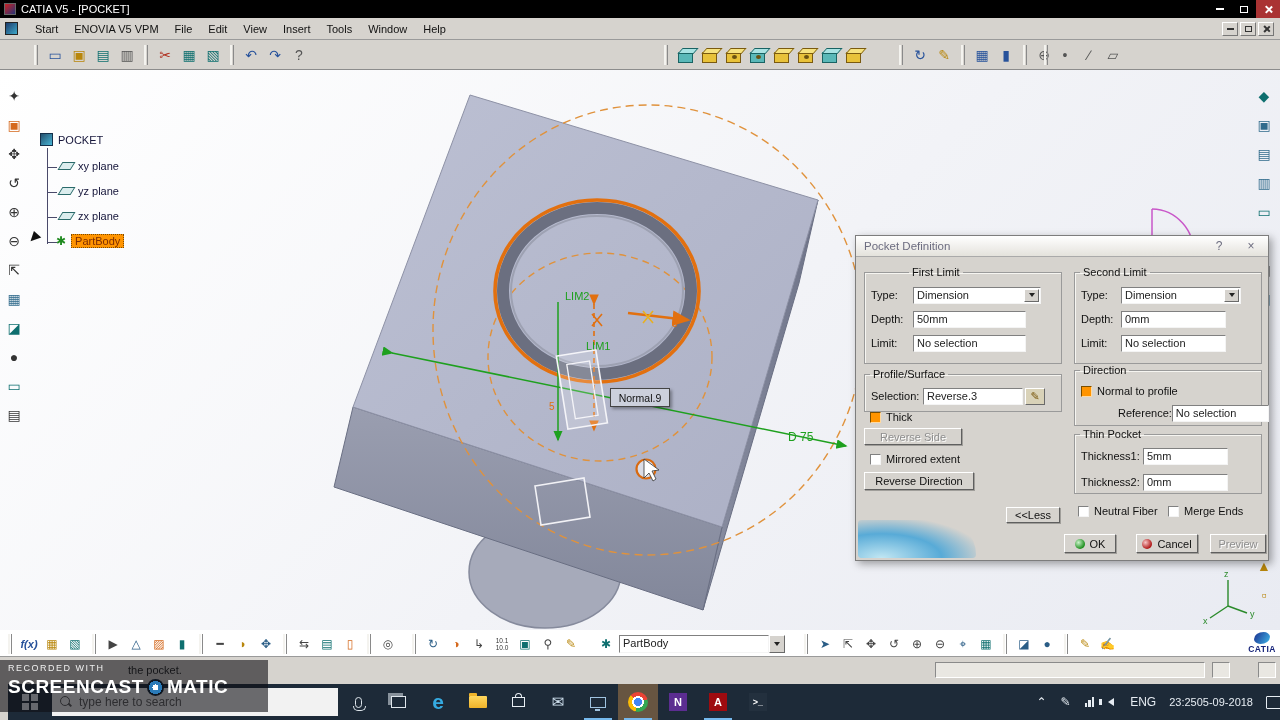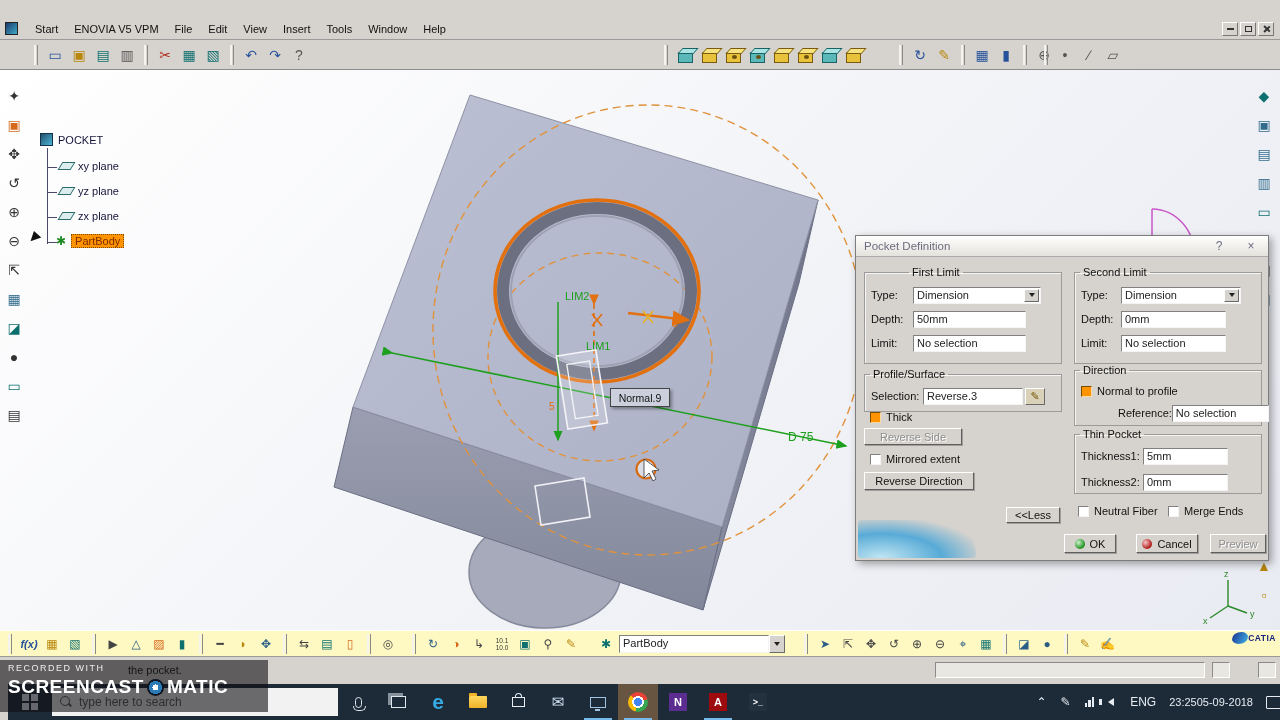--- a/index.html
+++ b/index.html
@@ -101,32 +101,32 @@
   .btn3d.disabled { color:#8f8f8f; text-shadow:1px 1px 0 #fff; }
   .dot { width:10px; height:10px; border-radius:50%; margin-right:5px; flex:none; }
   .dot.green { background:radial-gradient(circle at 35% 35%, #c9f2c9, #1f8f1f 70%); }
   .dot.red { background:radial-gradient(circle at 35% 35%, #f7c5c5, #b01818 70%); }
   .swoosh { position:absolute; left:2px; top:284px; width:118px; height:38px;
             background:radial-gradient(ellipse at 20% 100%, #bfe9f7 0%, #4aa6d8 45%, #d6d3ce 78%); opacity:.9; border-radius:4px 40px 4px 4px; }
   .sketch-btn { width:20px; height:17px; background:#d9d2b8; border:1px solid; border-color:#fff #6a6a6a #6a6a6a #fff;
                 display:flex; align-items:center; justify-content:center; font-size:11px; color:#7c5a10; margin-left:2px; }
 
   
-  .toolbar-bottom { position:absolute; left:0; top:630px; width:1280px; height:26px; background:#fef9c3;
+  .toolbar-bottom { position:absolute; left:0; top:630px; width:1280px; height:26px; background:#ffffff;
                     border-top:1px solid #fff; z-index:20; }
   .bgroup { position:absolute; top:1px; display:flex; align-items:center; gap:3px; height:24px; }
   .bchip { width:20px; height:22px; display:flex; align-items:center; justify-content:center; font-size:12px; color:#2a5d86; }
   .bchip.amber{color:#b8860b;} .bchip.teal{color:#0e6f6f;} .bchip.gray{color:#444;} .bchip.orange{color:#d5691d;}
   .fx { font-style:italic; font-weight:bold; font-size:11px; color:#27529b; }
   .measure { font-size:6.5px; line-height:7px; color:#333; text-align:left; }
   .combo { display:flex; align-items:center; }
   .combo .fld { width:150px; height:18px; }
   .combo .cbtn { width:16px; height:18px; background:#d6d3ce; border:1px solid; border-color:#fff #6a6a6a #6a6a6a #fff;
                  display:flex; align-items:center; justify-content:center; }
-  .brand { position:absolute; right:4px; top:1px; display:flex; flex-direction:row; align-items:center; }
+  .brand { position:absolute; right:4px; top:1px; display:flex; flex-direction:column; align-items:center; }
   .brand .swirl { width:16px; height:12px; border-radius:60% 40% 60% 40%; background:linear-gradient(120deg,#1b2f8f,#3fb6e8); }
   .brand .bname { font-size:8.5px; font-weight:bold; color:#16247a; letter-spacing:.5px; }
 
   
   .statusbar { position:absolute; left:0; top:656px; width:1280px; height:28px; background:#d6d3ce;
                border-top:1px solid #9a9a9a; font-size:11px; color:#222; z-index:18; }
   .status-msg { position:absolute; left:128px; top:7px; }
   .status-field { position:absolute; background:#e9e7e2; border:1px solid; border-color:#8a8a8a #fff #fff #8a8a8a; height:16px; top:5px; }
 
   
@@ -176,20 +176,35 @@
   .net { display:flex; align-items:flex-end; gap:1px; }
   .net i { width:2.5px; background:#e6ecf2; display:block; }
   .clock { text-align:right; font-size:11px; line-height:13px; padding:0 6px; }
   .notif { width:15px; height:13px; border:1.6px solid #e6ecf2; border-radius:1px; }
 </style>
 </head>
 <body>
 
 <div id="stage">
 
+  <div class="titlebar">
+    <span class="app-ico"></span>
+    <span>CATIA V5 - [POCKET]</span>
+    <span class="wctl">
+      <span class="wbtn">
+          <span class="g-min"></span>
+        </span>
+      <span class="wbtn">
+          <span class="g-max"></span>
+        </span>
+      <span class="wbtn close">
+          <span class="g-x"></span>
+        </span>
+    </span>
+  </div>
 
   <div class="menubar">
     <span class="doc-ico"></span>
     <span class="menu-item">Start</span>
     <span class="menu-item">ENOVIA V5 VPM</span>
     <span class="menu-item">File</span>
     <span class="menu-item">Edit</span>
     <span class="menu-item">View</span>
     <span class="menu-item">Insert</span>
     <span class="menu-item">Tools</span>

